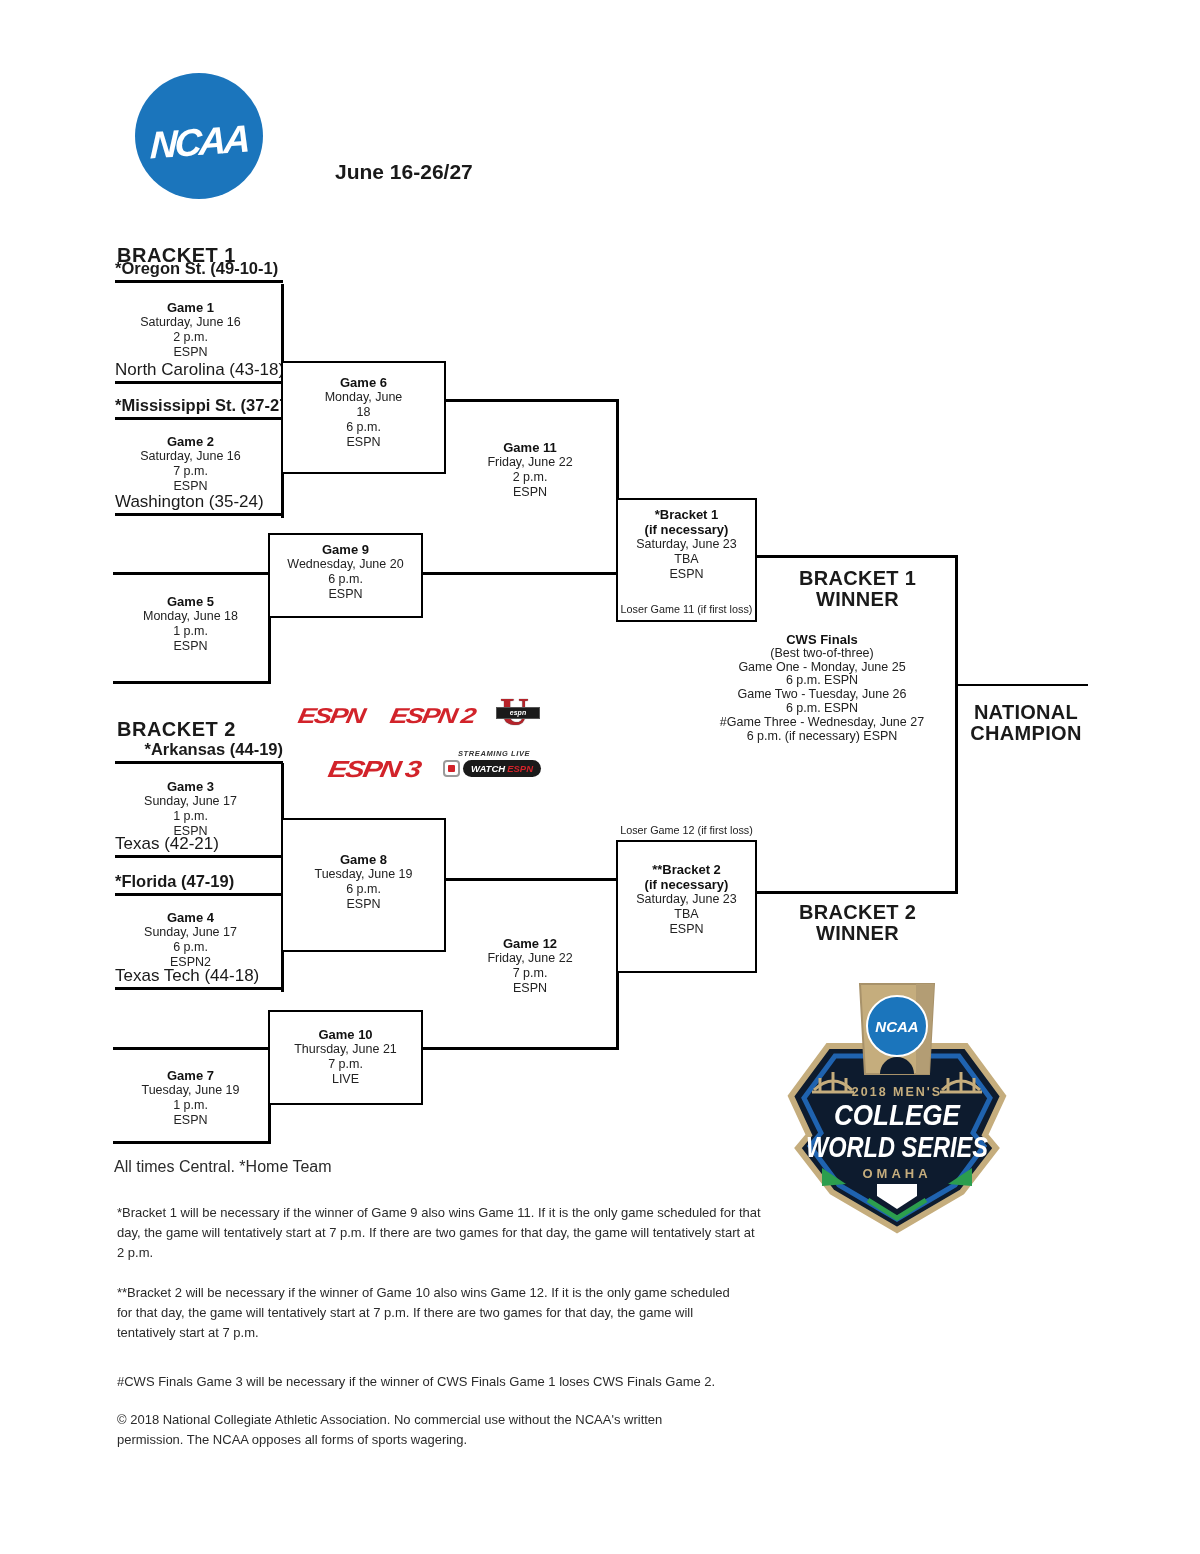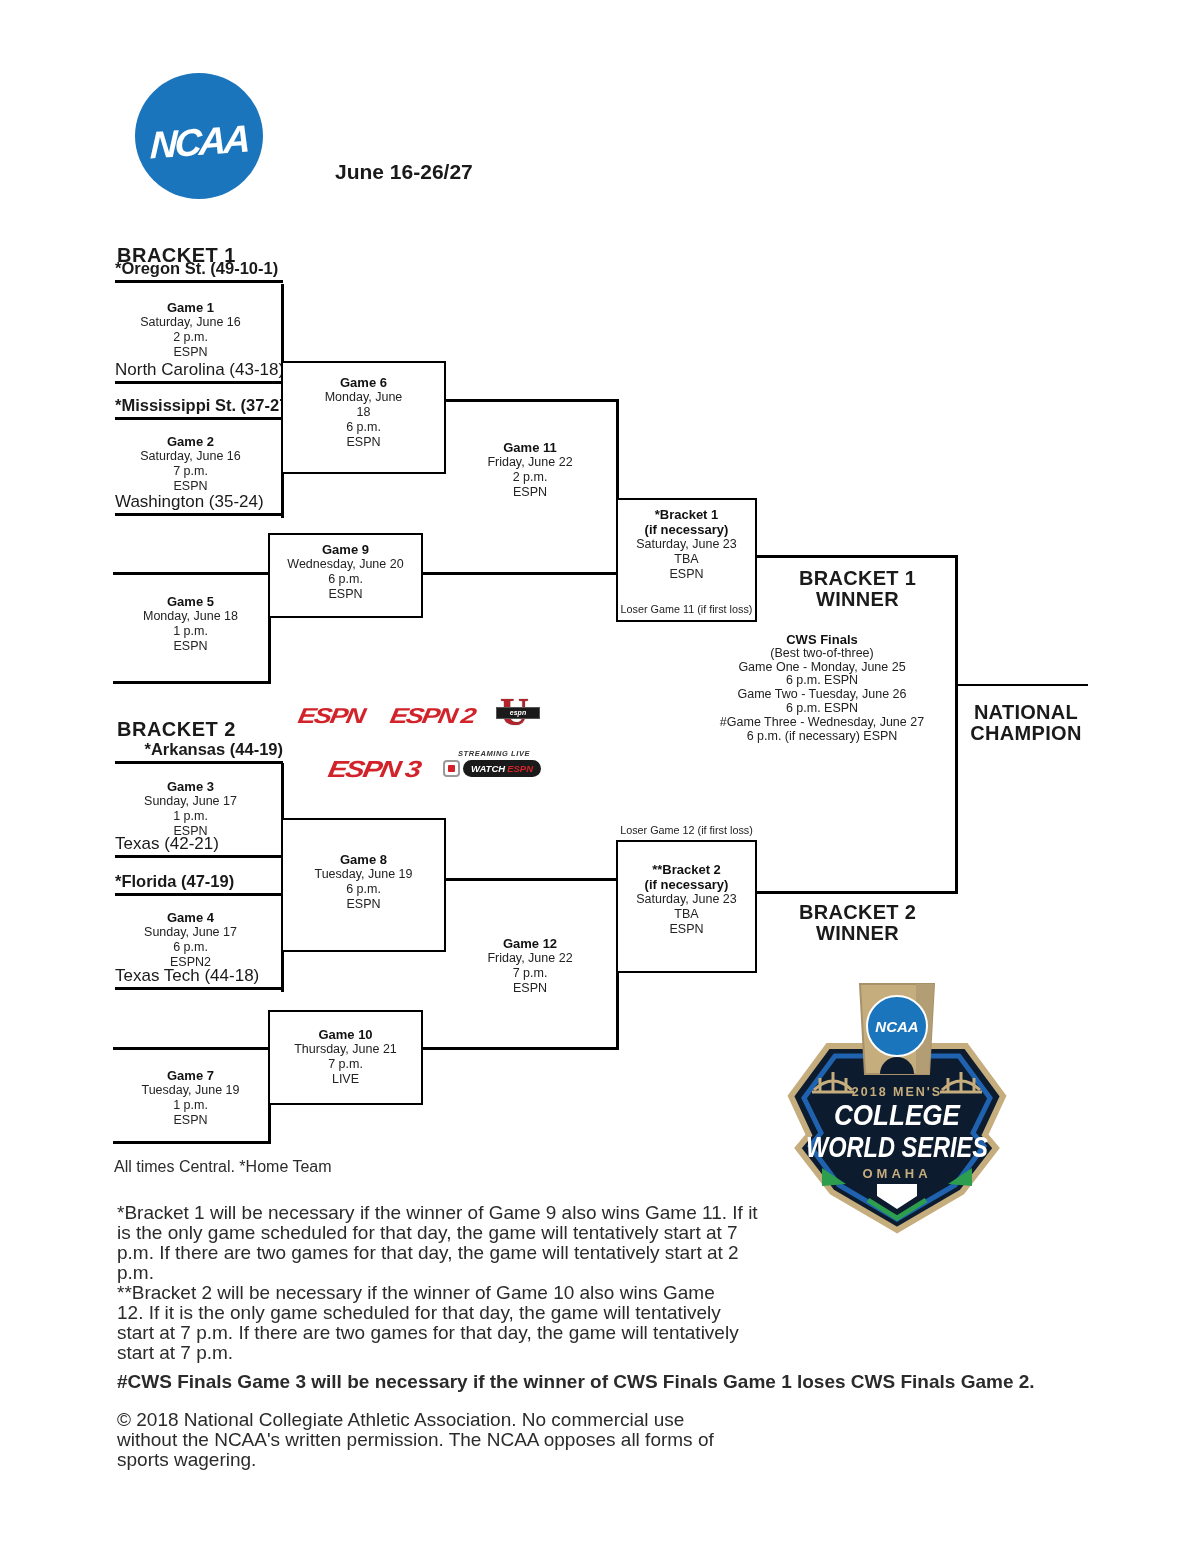--- a/index.html
+++ b/index.html
@@ -42,21 +42,21 @@
     color:#fff;font-size:7px;font-weight:bold;font-style:italic;text-align:center;line-height:10px;letter-spacing:0;}
   .watchespn{position:absolute;width:100px;}
   .watchespn .stream{margin-left:15px;font-size:7.5px;font-weight:bold;font-style:italic;color:#333;letter-spacing:.6px;white-space:nowrap;}
   .watchespn .row{display:flex;align-items:center;margin-top:2px;}
   .watchespn .appicon{width:13px;height:13px;border:2px solid #9a9a9a;border-radius:4px;background:#fff;position:relative;}
   .watchespn .appicon span{position:absolute;left:3px;top:3px;width:7px;height:7px;background:#d2232a;border-radius:1px;}
   .watchespn .pill{margin-left:3px;background:#1a1a1a;border-radius:9px;height:17px;line-height:17px;padding:0 8px;
     font-weight:bold;font-style:italic;font-size:9.5px;color:#fff;white-space:nowrap;}
   .watchespn .pill b{color:#d2232a;margin-left:2px;}
   
-  .footnote{position:absolute;font-size:19px;line-height:20px;color:#2b2b2b;}
+  .footnote{position:absolute;font-size:13px;line-height:20px;color:#2b2b2b;}
   
   .cwslogo{position:absolute;left:778px;top:978px;}
 </style>
 </head>
 <body>
 
 <div class="canvas">
 
   <div class="ncaa-oval">
     <span class="ncaa-word">NCAA</span>
@@ -271,16 +271,16 @@
     <text x="119" y="179" text-anchor="middle" font-family="Liberation Sans, sans-serif" font-size="29" font-weight="bold" font-style="italic" fill="#ffffff" textLength="182" lengthAdjust="spacingAndGlyphs">WORLD SERIES</text>
     <text x="119" y="200" text-anchor="middle" font-family="Liberation Sans, sans-serif" font-size="13" font-weight="bold" letter-spacing="4" fill="#c5ad7d">OMAHA</text>
 
     <polyline points="90,222 119,240 148,222" fill="none" stroke="#2c9e4e" stroke-width="5"></polyline>
     <polygon points="99,206 139,206 139,218 119,231 99,218" fill="#ffffff"></polygon>
   </svg>
 
   <div class="footnote" style="left:114px;top:1157px;font-size:16px;">All times Central. *Home Team</div>
   <div class="footnote" style="left:117px;top:1203px;width:648px;">*Bracket 1 will be necessary if the winner of Game 9 also wins Game 11. If it is the only game scheduled for that day, the game will tentatively start at 7 p.m. If there are two games for that day, the game will tentatively start at 2 p.m.</div>
   <div class="footnote" style="left:117px;top:1283px;width:625px;">**Bracket 2 will be necessary if the winner of Game 10 also wins Game 12. If it is the only game scheduled for that day, the game will tentatively start at 7 p.m. If there are two games for that day, the game will tentatively start at 7 p.m.</div>
-  <div class="footnote" style="left:117px;top:1372px;white-space:nowrap;font-weight:bold;">#CWS Finals Game 3 will be necessary if the winner of CWS Finals Game 1 loses CWS Finals Game 2.</div>
+  <div class="footnote" style="left:117px;top:1372px;white-space:nowrap;">#CWS Finals Game 3 will be necessary if the winner of CWS Finals Game 1 loses CWS Finals Game 2.</div>
   <div class="footnote" style="left:117px;top:1410px;width:600px;">© 2018 National Collegiate Athletic Association. No commercial use without the NCAA's written permission. The NCAA opposes all forms of sports wagering.</div>
 
 </div>
 
 </body></html>

